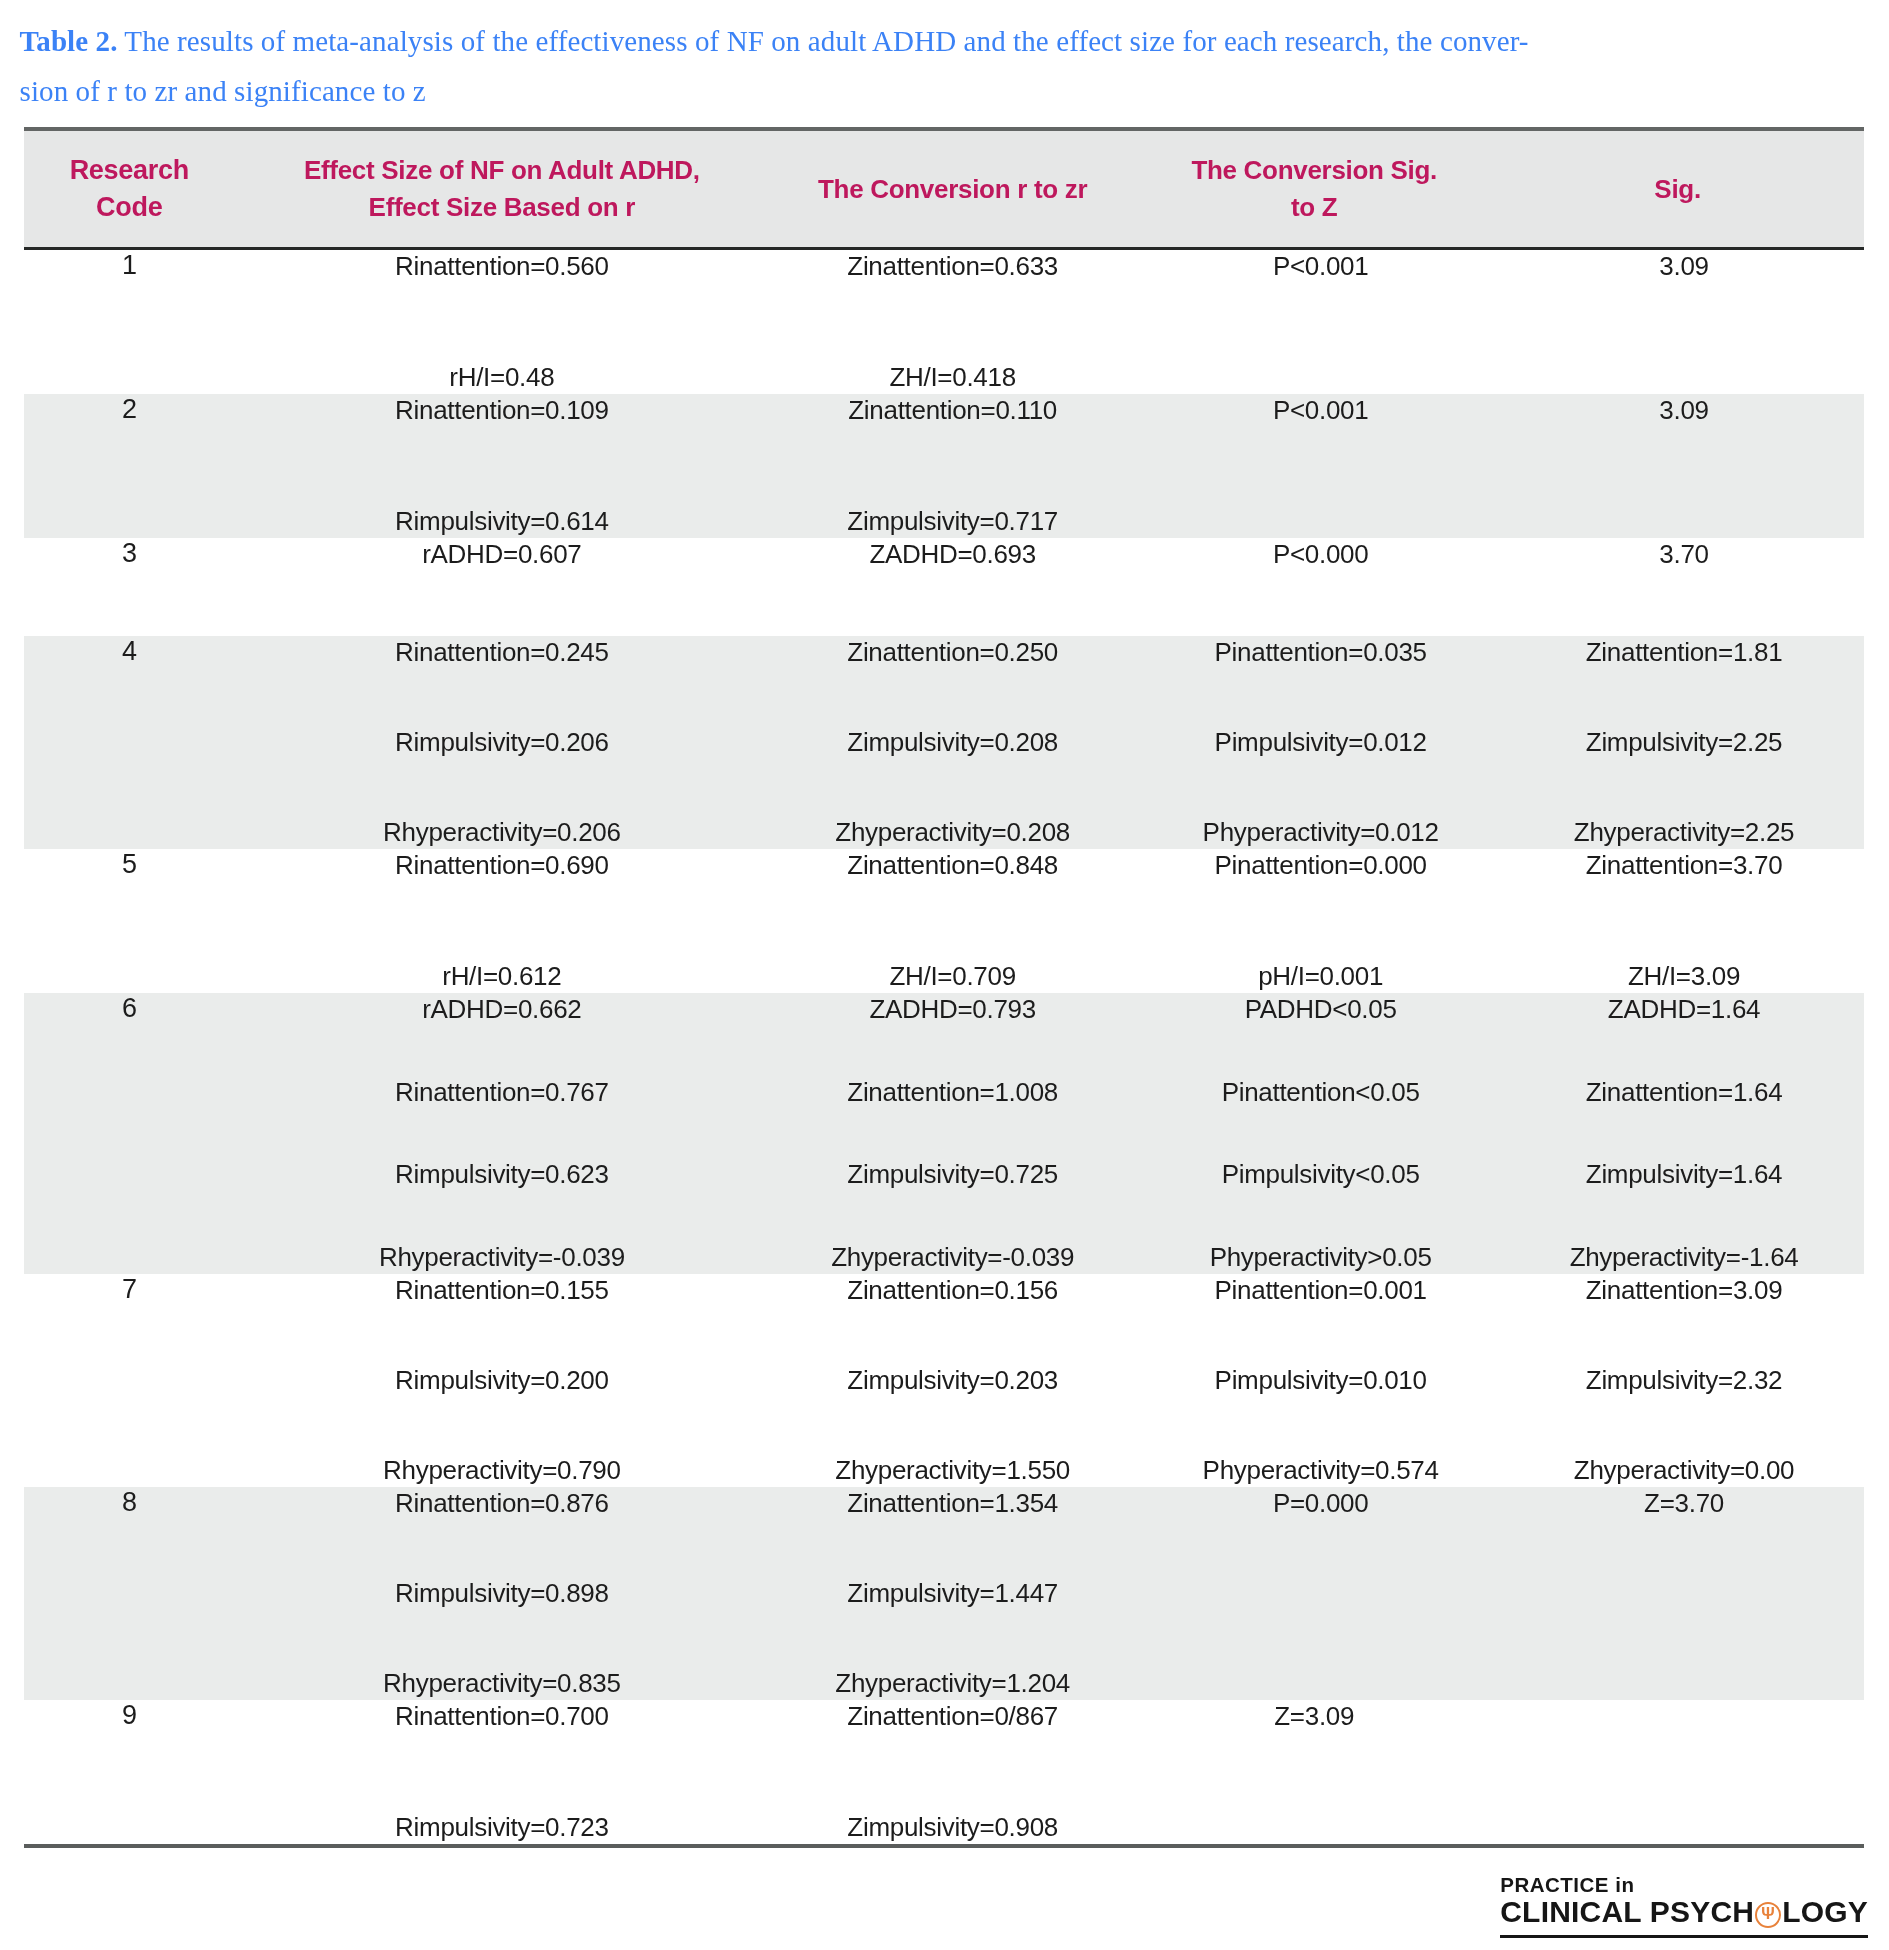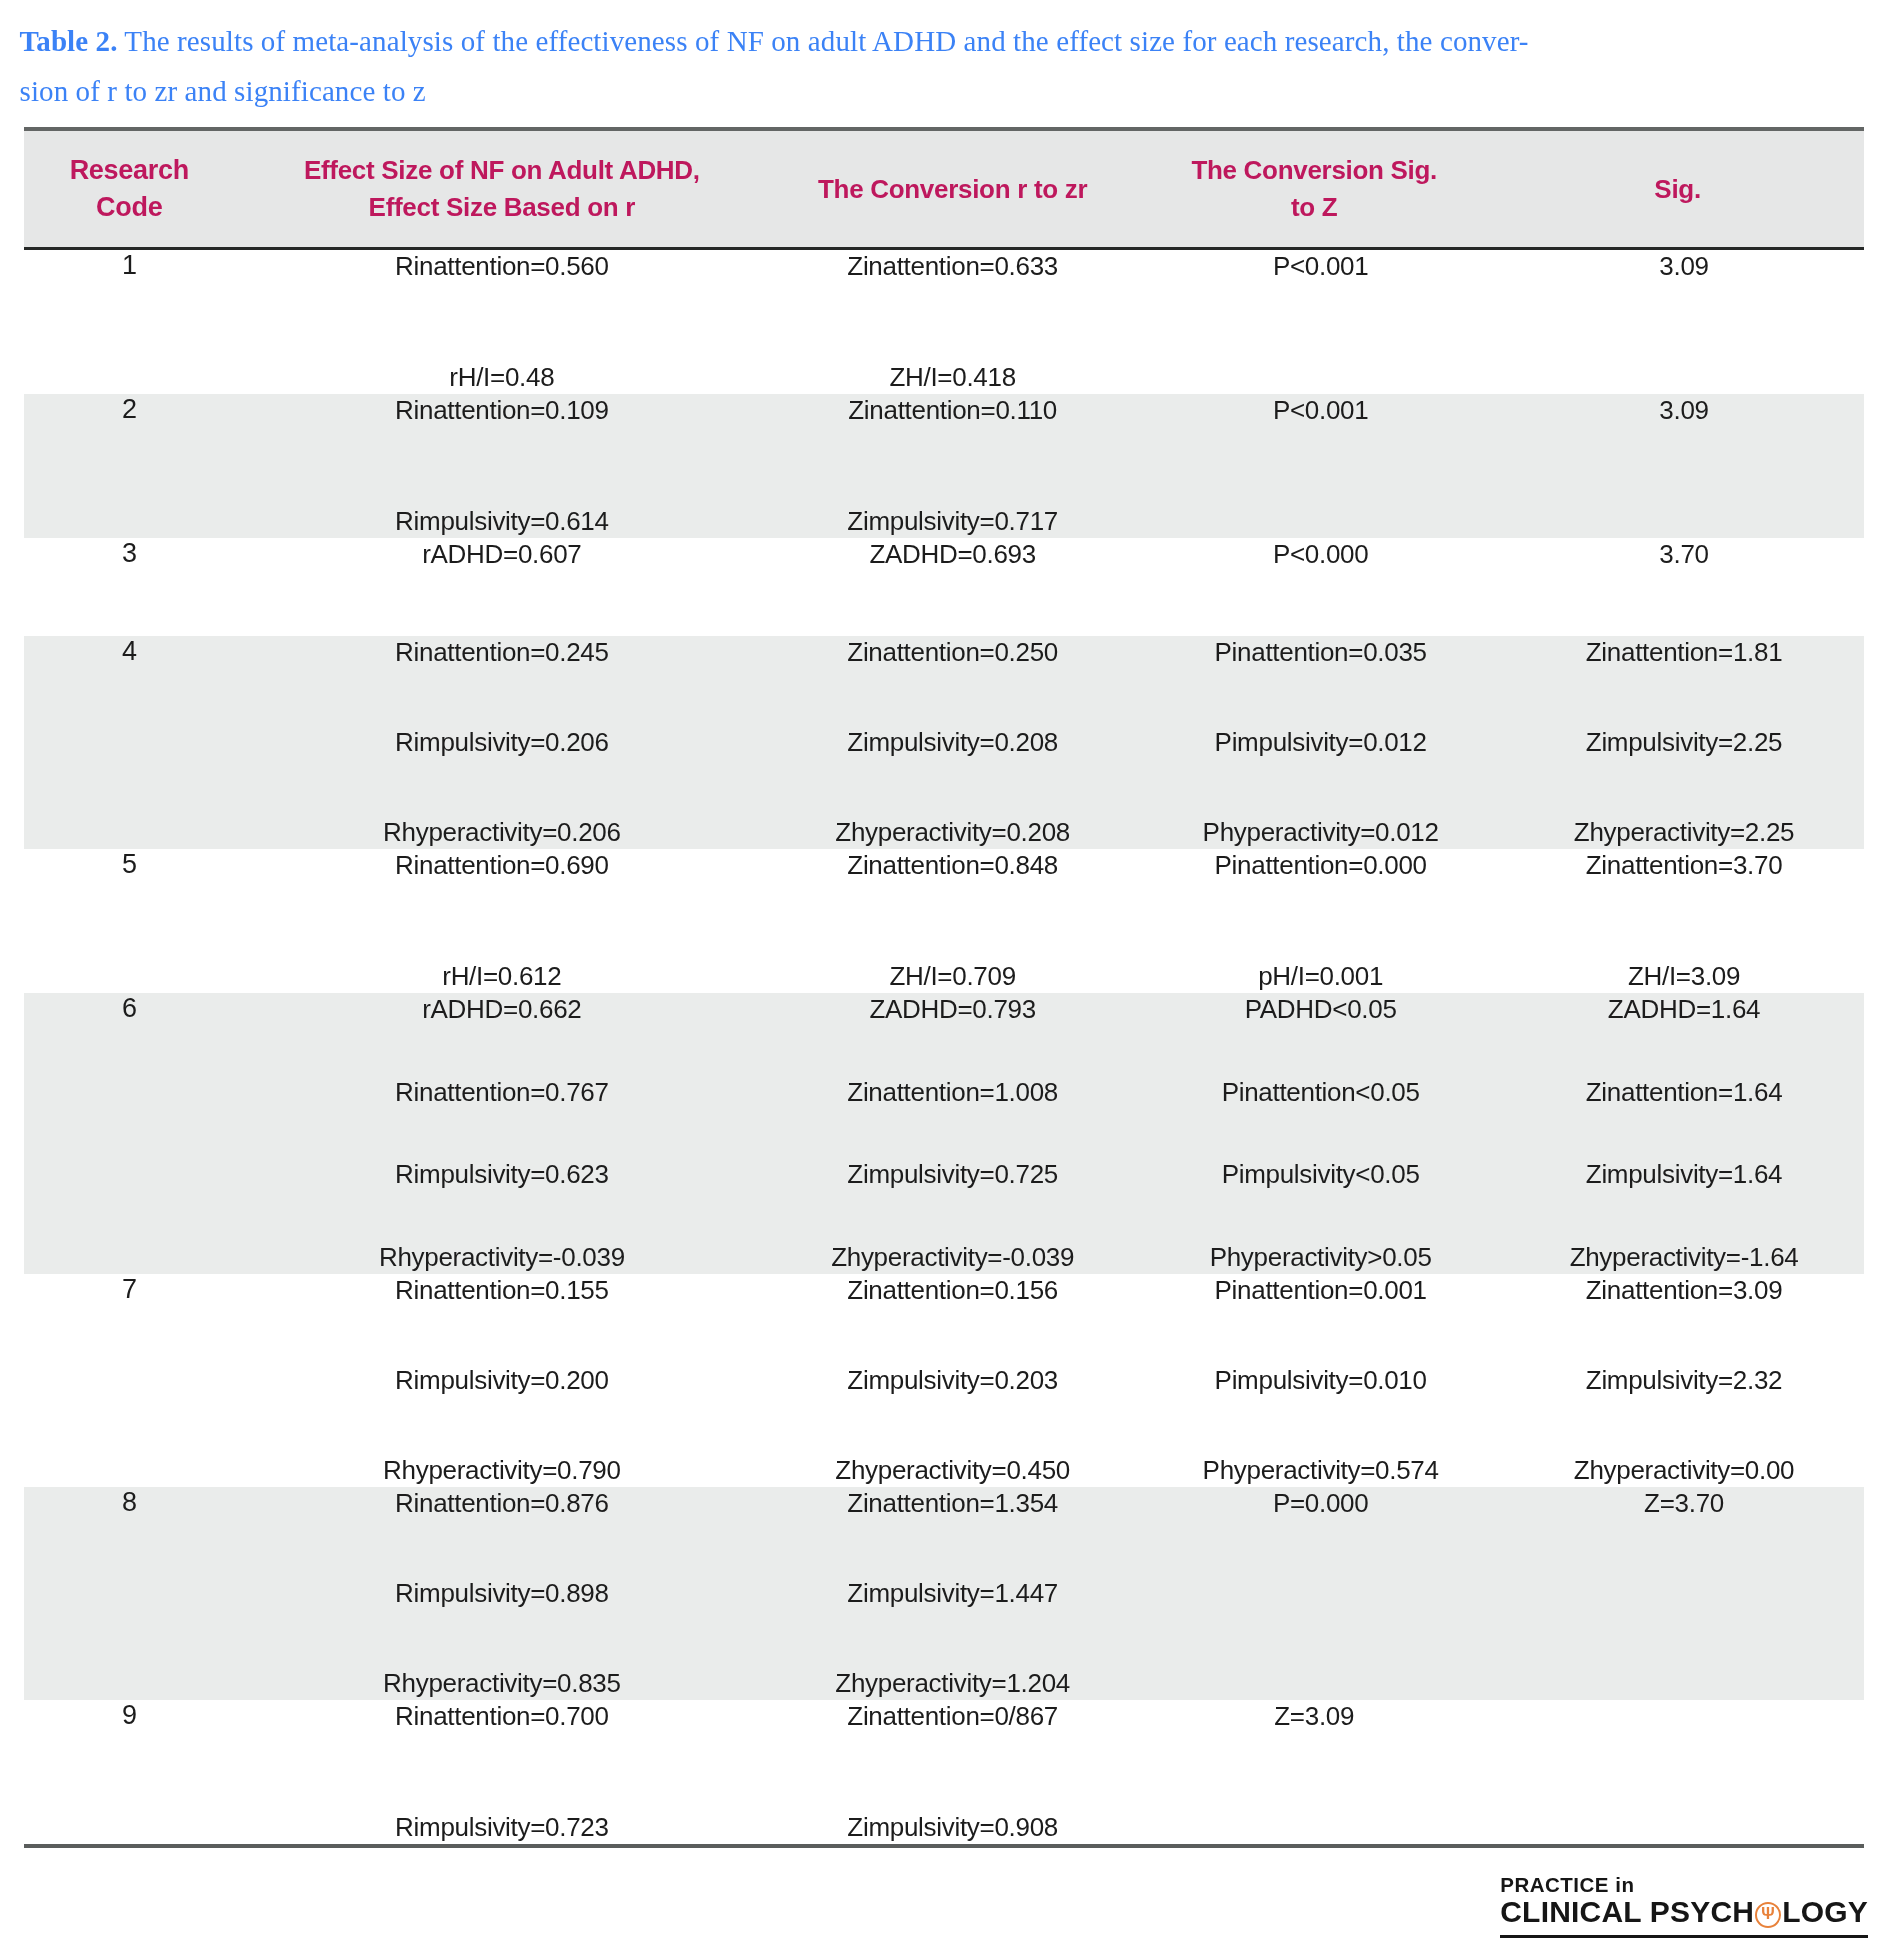--- a/index.html
+++ b/index.html
@@ -245,21 +245,21 @@
       <div class="trow" style="height: 213px;">
     <div class="cell c-code">7</div>
     <div class="cell c-effect">
           <div class="line">Rinattention=0.155</div>
           <div class="line">Rimpulsivity=0.200</div>
           <div class="line">Rhyperactivity=0.790</div>
         </div>
     <div class="cell c-conv">
           <div class="line">Zinattention=0.156</div>
           <div class="line">Zimpulsivity=0.203</div>
-          <div class="line">Zhyperactivity=0.450</div>
+          <div class="line">Zhyperactivity=1.550</div>
         </div>
     <div class="cell c-sig">
           <div class="line">Pinattention=0.001</div>
           <div class="line">Pimpulsivity=0.010</div>
           <div class="line">Phyperactivity=0.574</div>
         </div>
     <div class="cell c-z">
           <div class="line">Zinattention=3.09</div>
           <div class="line">Zimpulsivity=2.32</div>
           <div class="line">Zhyperactivity=0.00</div>

